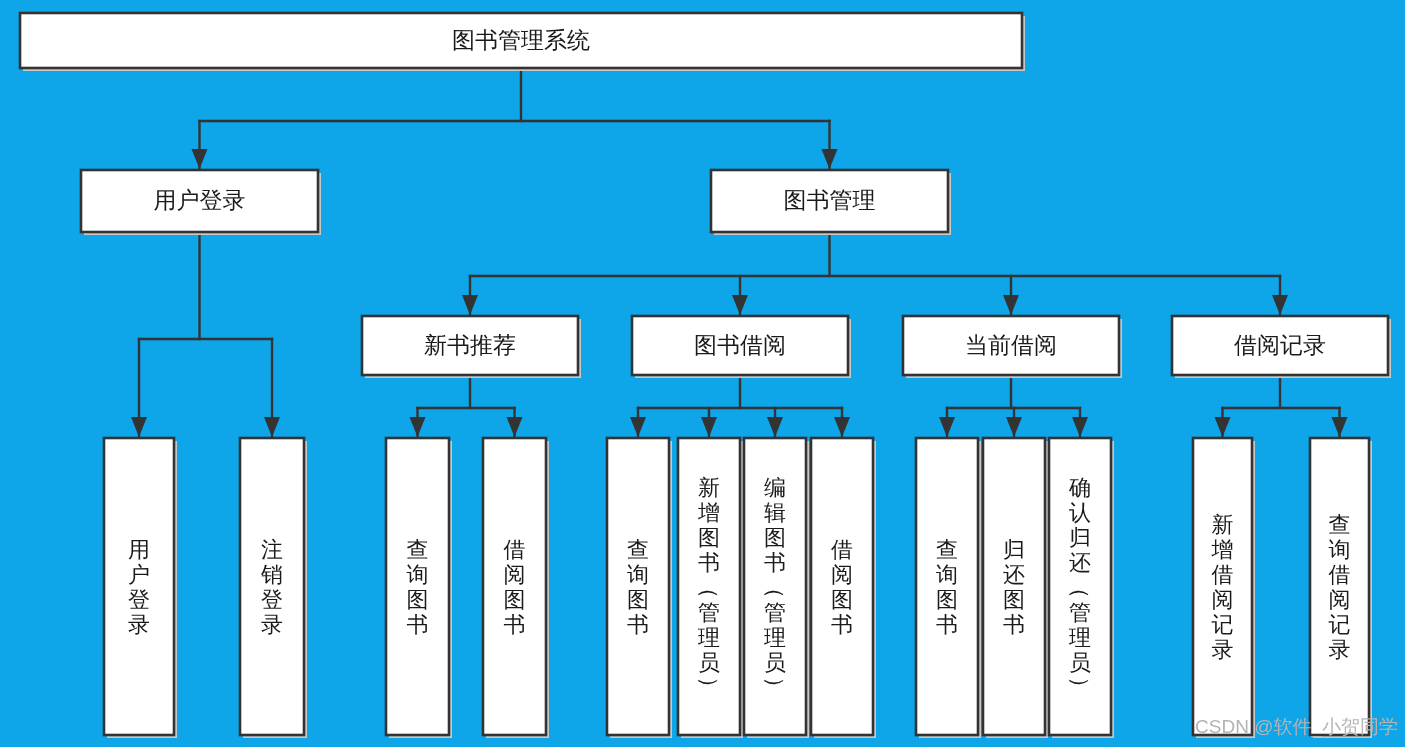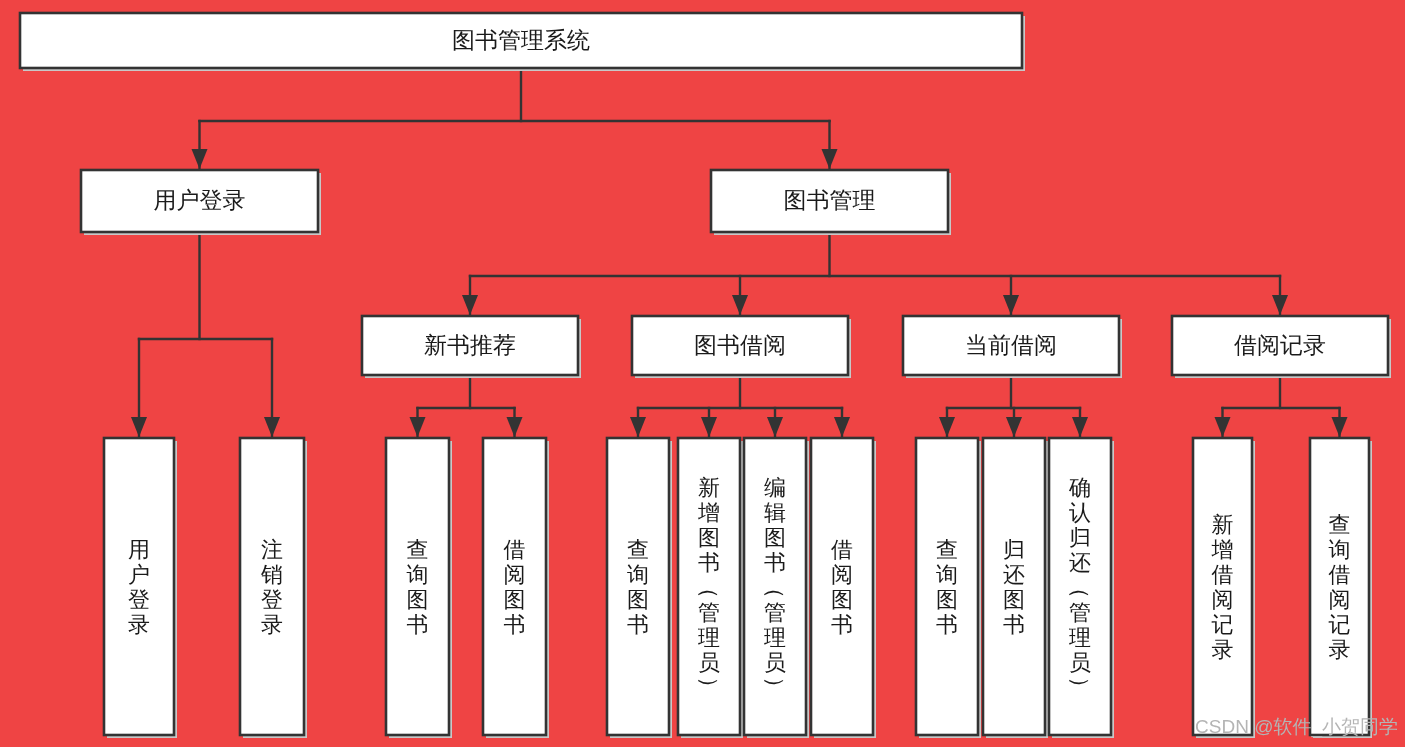--- a/index.html
+++ b/index.html
@@ -8,21 +8,21 @@
     padding: 0;
     background: #ffffff;
   }
   body {
     font-family: "Liberation Sans", "DejaVu Sans", sans-serif;
   }
   #diagram-root {
     position: relative;
     width: 1405px;
     height: 747px;
-    background: #ef4444;
+    background: #0ea5e9;
     overflow: hidden;
   }
   svg.diagram-canvas {
     position: absolute;
     left: 0;
     top: 0;
     width: 1405px;
     height: 747px;
     display: block;
   }

